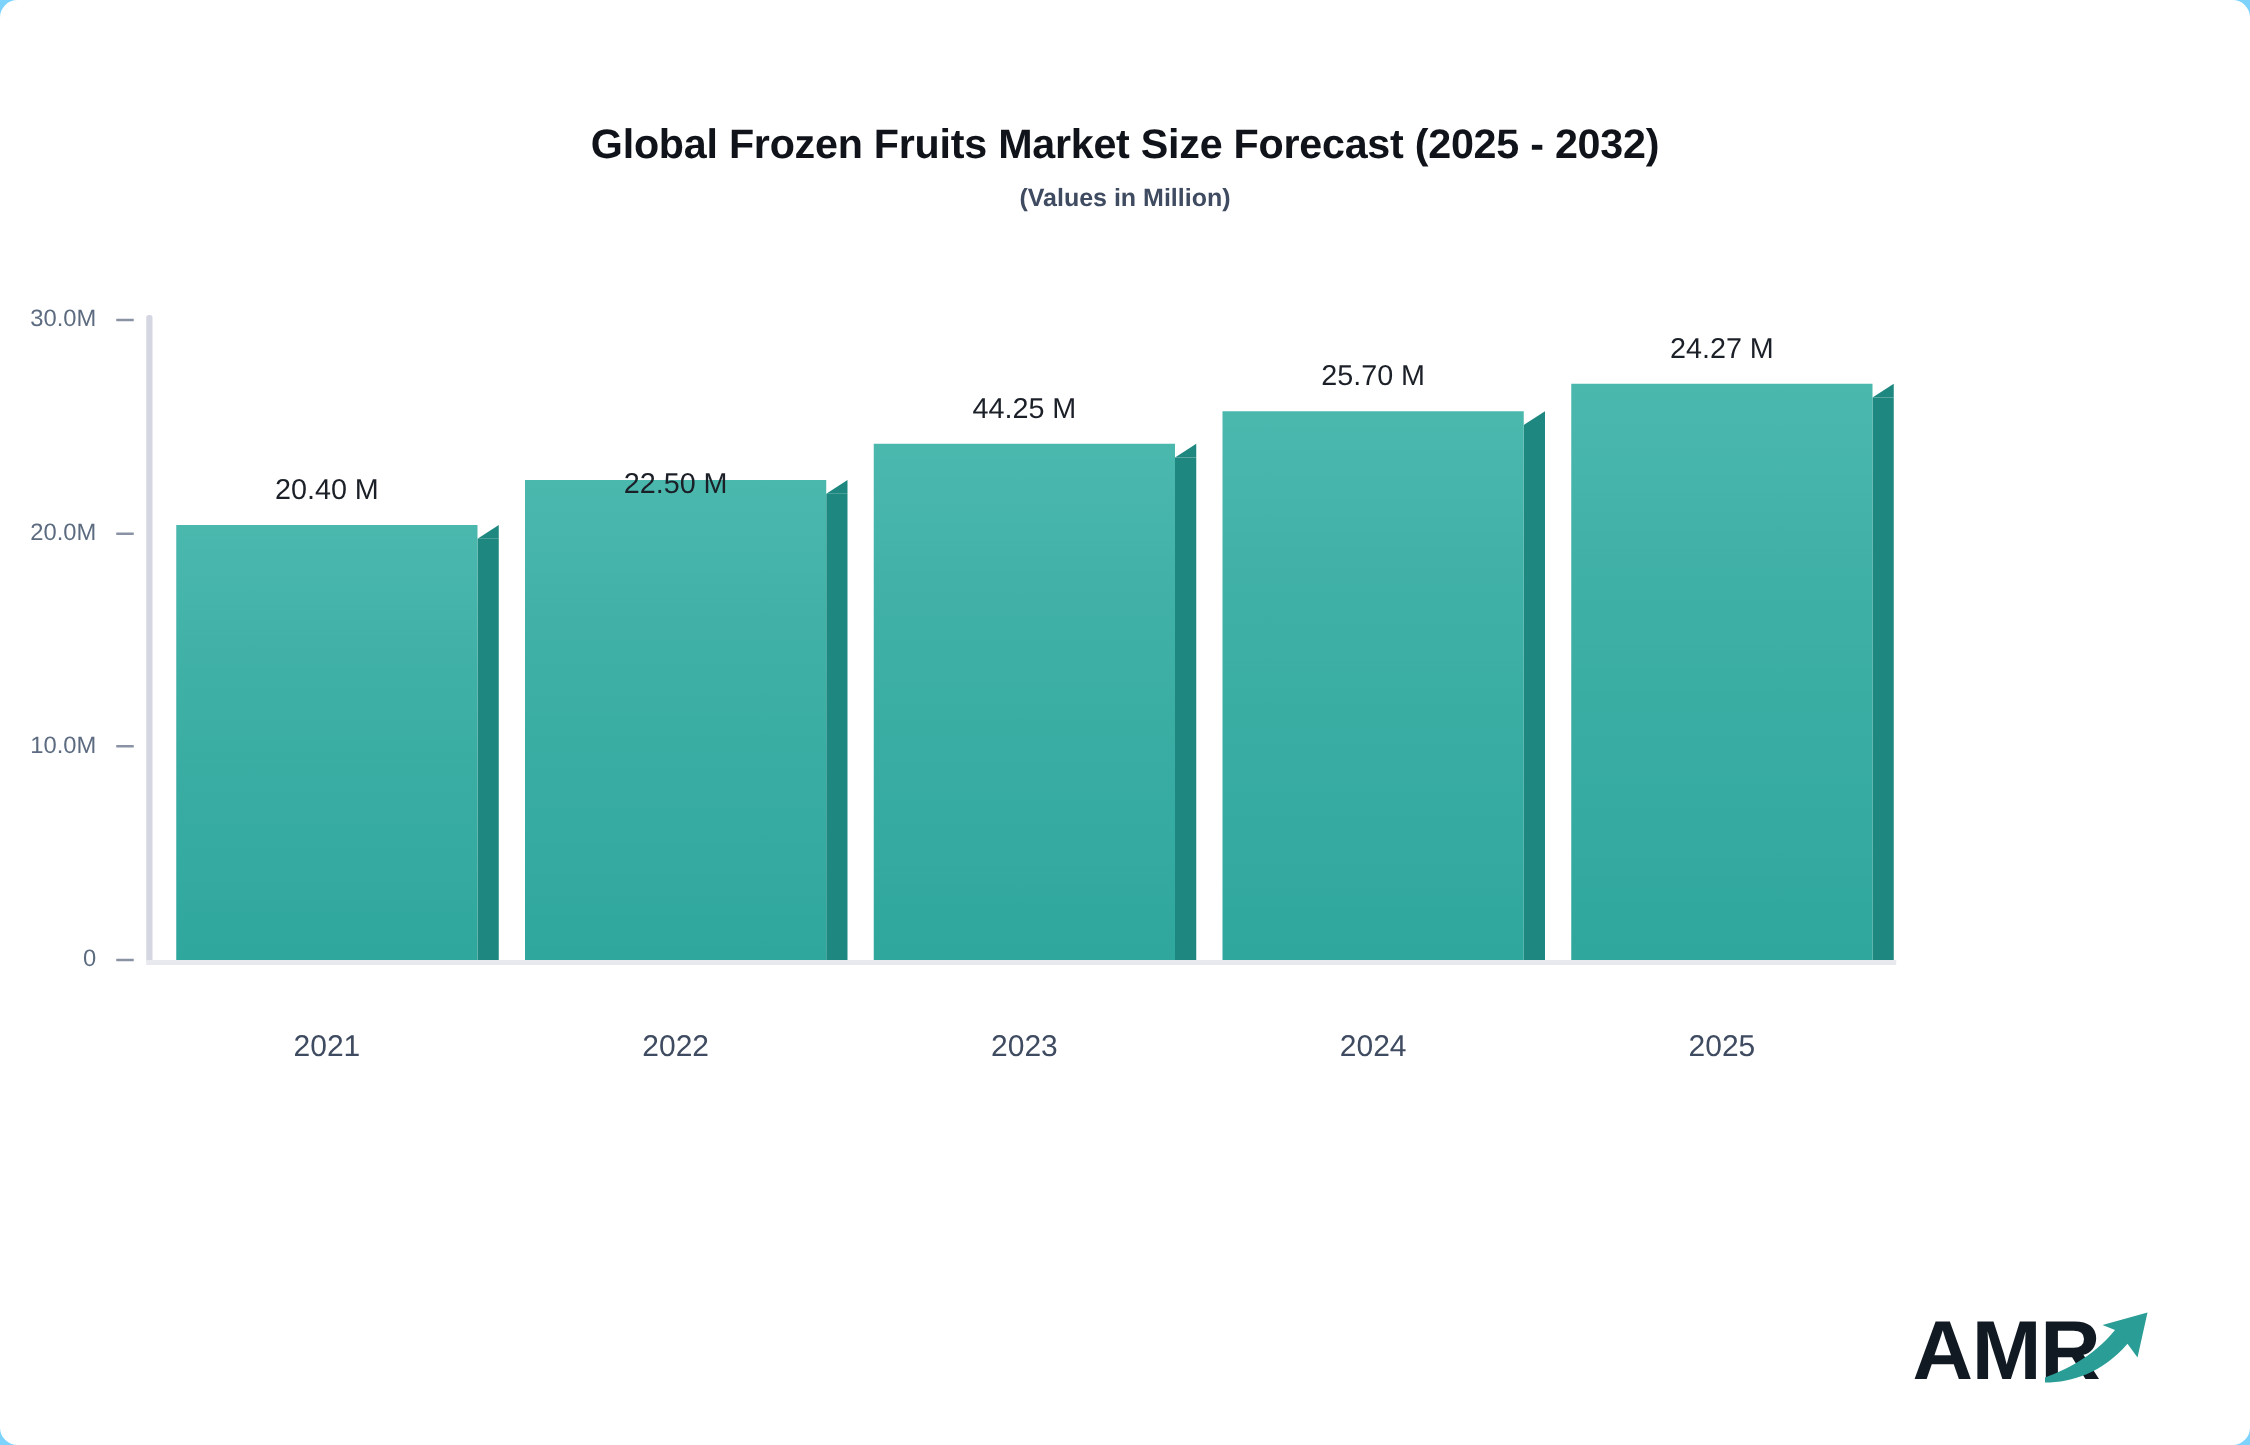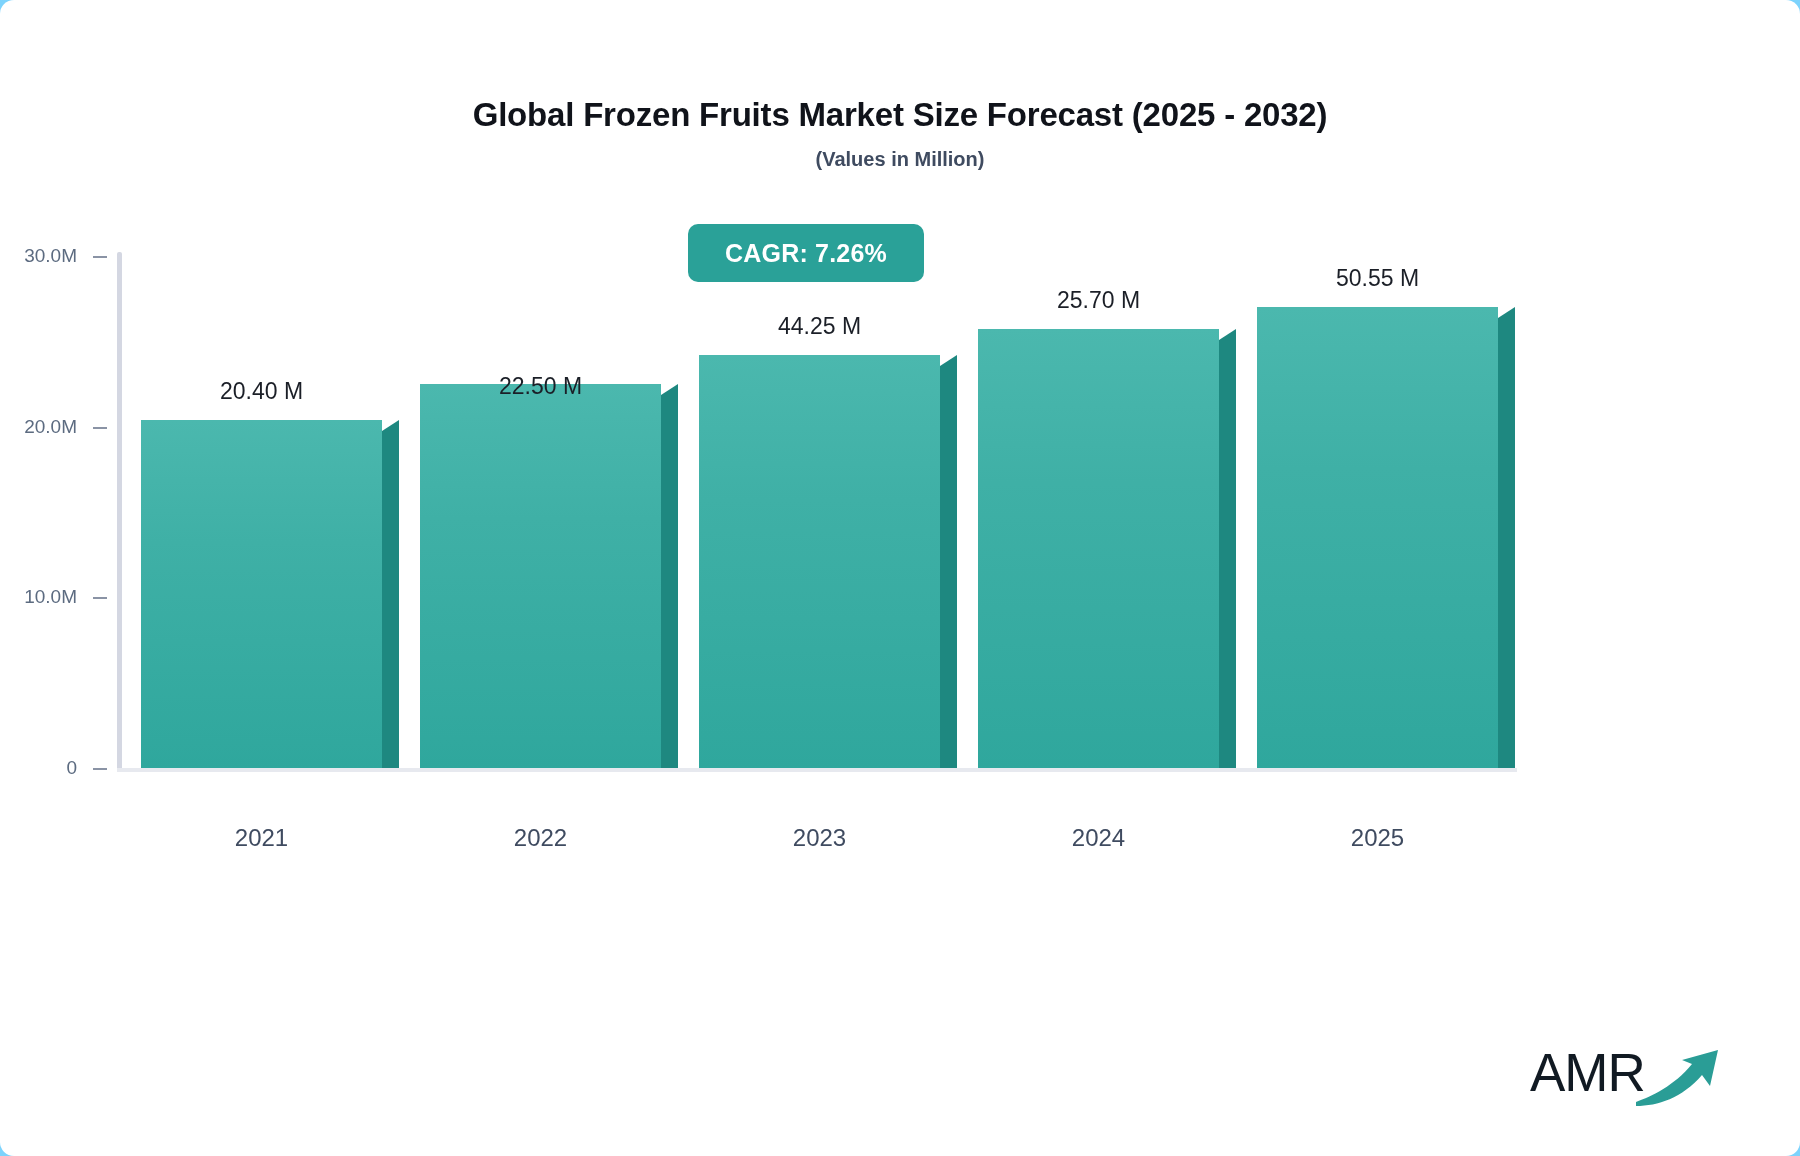--- a/index.html
+++ b/index.html
@@ -149,22 +149,22 @@
     position: absolute;
     left: 1530px;
     top: 1040px;
     width: 190px;
     height: 72px;
   }
   .logo-text {
     position: absolute;
     left: 0;
     top: 2px;
-    font-size: 53px;
-    font-weight: normal;
+    font-size: 67px;
+    font-weight: bold;
     color: #111a23;
     letter-spacing: -1px;
   }
   .logo-arrow {
     position: absolute;
     left: 104px;
     top: 6px;
     width: 90px;
     height: 62px;
   }
@@ -172,23 +172,20 @@
 </head>
 <body>
 
 <div class="canvas">
   <div class="card-bg"></div>
 
   <div class="title">Global Frozen Fruits Market Size Forecast (2025 - 2032)</div>
 
   <div class="subtitle">(Values in Million)</div>
 
-  <div class="cagr-badge">
-    <span>CAGR: 7.26%</span>
-  </div>
 
   <div class="y-axis-line"></div>
   <div class="x-axis-line"></div>
 
   <div class="ytick-wrap" id="ytick-wrap">
       <div class="ytick" style="top: 768px;"><span class="lbl">0</span><span class="dash"></span></div>
       <div class="ytick" style="top: 597.333px;"><span class="lbl">10.0M</span><span class="dash"></span></div>
       <div class="ytick" style="top: 426.667px;"><span class="lbl">20.0M</span><span class="dash"></span></div>
       <div class="ytick" style="top: 256px;"><span class="lbl">30.0M</span><span class="dash"></span></div>
     </div>
@@ -205,21 +202,21 @@
       <div style="position: absolute; left: 940px; top: 354.987px; width: 0px; height: 0px; border-left: 17px solid transparent; border-bottom: 11px solid rgb(30, 136, 128);"></div>
       <div class="bar" style="left: 699px; top: 354.987px; width: 241px; height: 413.013px;"></div>
       <div class="bar-value" style="left: 819.5px; top: 312.987px;">44.25 M</div>
       <div class="bar-side" style="left: 1219px; top: 340.387px; height: 427.613px; position: absolute;"></div>
       <div style="position: absolute; left: 1219px; top: 329.387px; width: 0px; height: 0px; border-left: 17px solid transparent; border-bottom: 11px solid rgb(30, 136, 128);"></div>
       <div class="bar" style="left: 978px; top: 329.387px; width: 241px; height: 438.613px;"></div>
       <div class="bar-value" style="left: 1098.5px; top: 287.387px;">25.70 M</div>
       <div class="bar-side" style="left: 1498px; top: 318.2px; height: 449.8px; position: absolute;"></div>
       <div style="position: absolute; left: 1498px; top: 307.2px; width: 0px; height: 0px; border-left: 17px solid transparent; border-bottom: 11px solid rgb(30, 136, 128);"></div>
       <div class="bar" style="left: 1257px; top: 307.2px; width: 241px; height: 460.8px;"></div>
-      <div class="bar-value" style="left: 1377.5px; top: 265.2px;">50.55 M</div>
+      <div class="bar-value" style="left: 1377.5px; top: 265.2px;">24.27 M</div>
     </div>
   <div id="xticks-layer">
       <div class="xtick" style="left: 261.5px;">2021</div>
       <div class="xtick" style="left: 540.5px;">2022</div>
       <div class="xtick" style="left: 819.5px;">2023</div>
       <div class="xtick" style="left: 1098.5px;">2024</div>
       <div class="xtick" style="left: 1377.5px;">2025</div>
     </div>
 
   <div class="logo">

